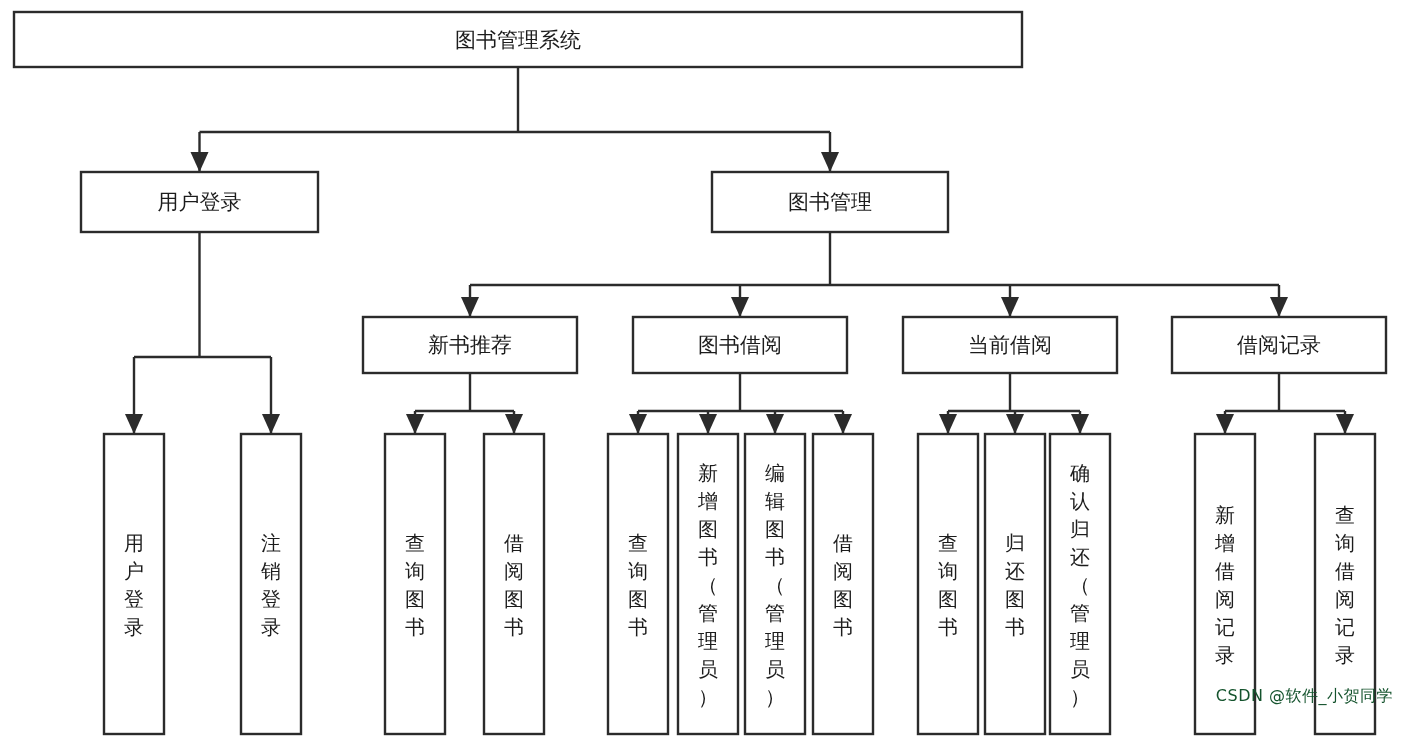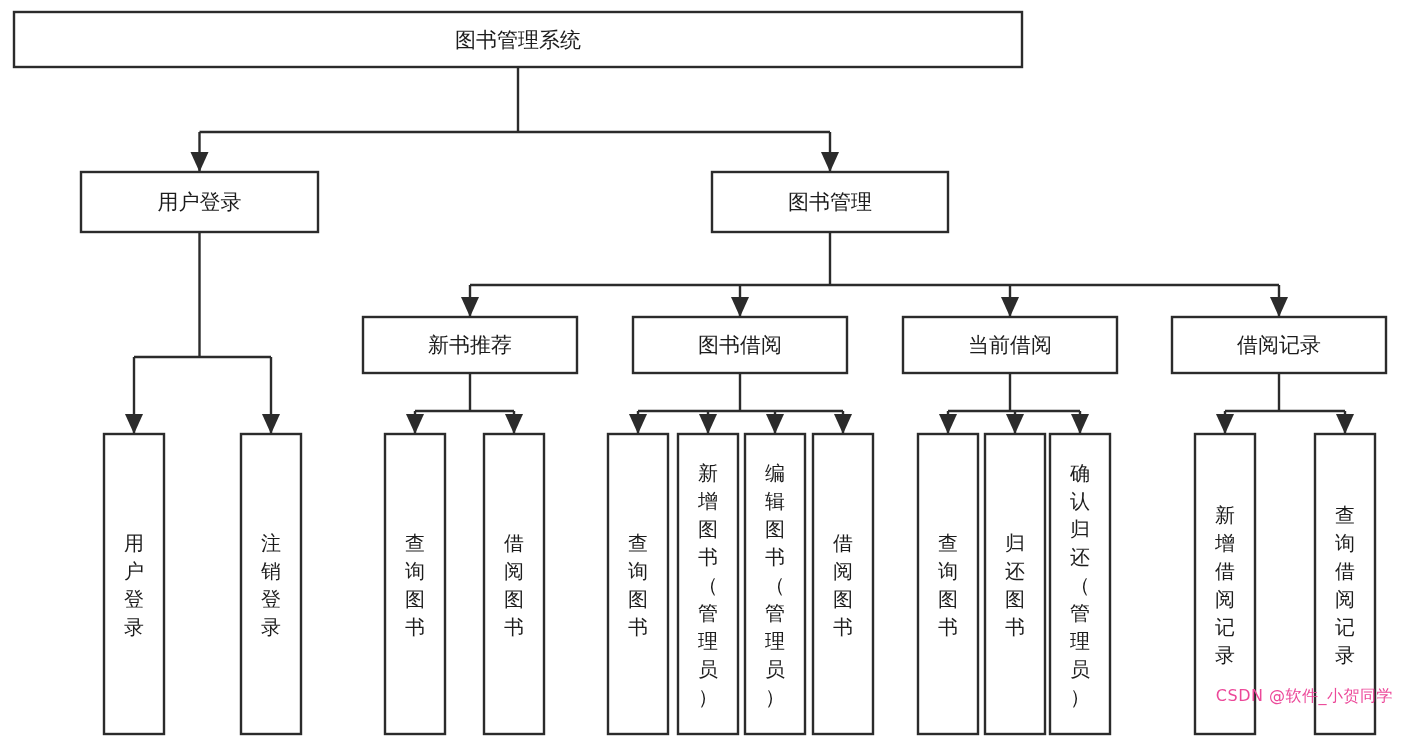--- a/index.html
+++ b/index.html
@@ -16,21 +16,21 @@
     font-family:"DejaVu Sans","Liberation Sans",sans-serif;
     font-size:21px;fill:#1c1c1c;text-anchor:middle;dominant-baseline:middle;
   }
   .node-label-v{
     font-family:"DejaVu Sans","Liberation Sans",sans-serif;
     font-size:20px;fill:#1c1c1c;text-anchor:middle;
   }
   .watermark{
     position:absolute;right:12px;bottom:8px;
     font-family:"DejaVu Sans","Liberation Sans",sans-serif;
-    font-size:16px;color:#ec4899;white-space:nowrap;letter-spacing:.5px;
+    font-size:16px;color:#14532d;white-space:nowrap;letter-spacing:.5px;
     pointer-events:none;user-select:none;
   }
 </style>
 </head>
 <body>
 
 <div id="diagram-root">
   <svg class="flowchart" viewBox="0 0 1405 747">
     <g id="edge-layer">
         <line x1="518" y1="67" x2="518" y2="132" class="connector"></line>

